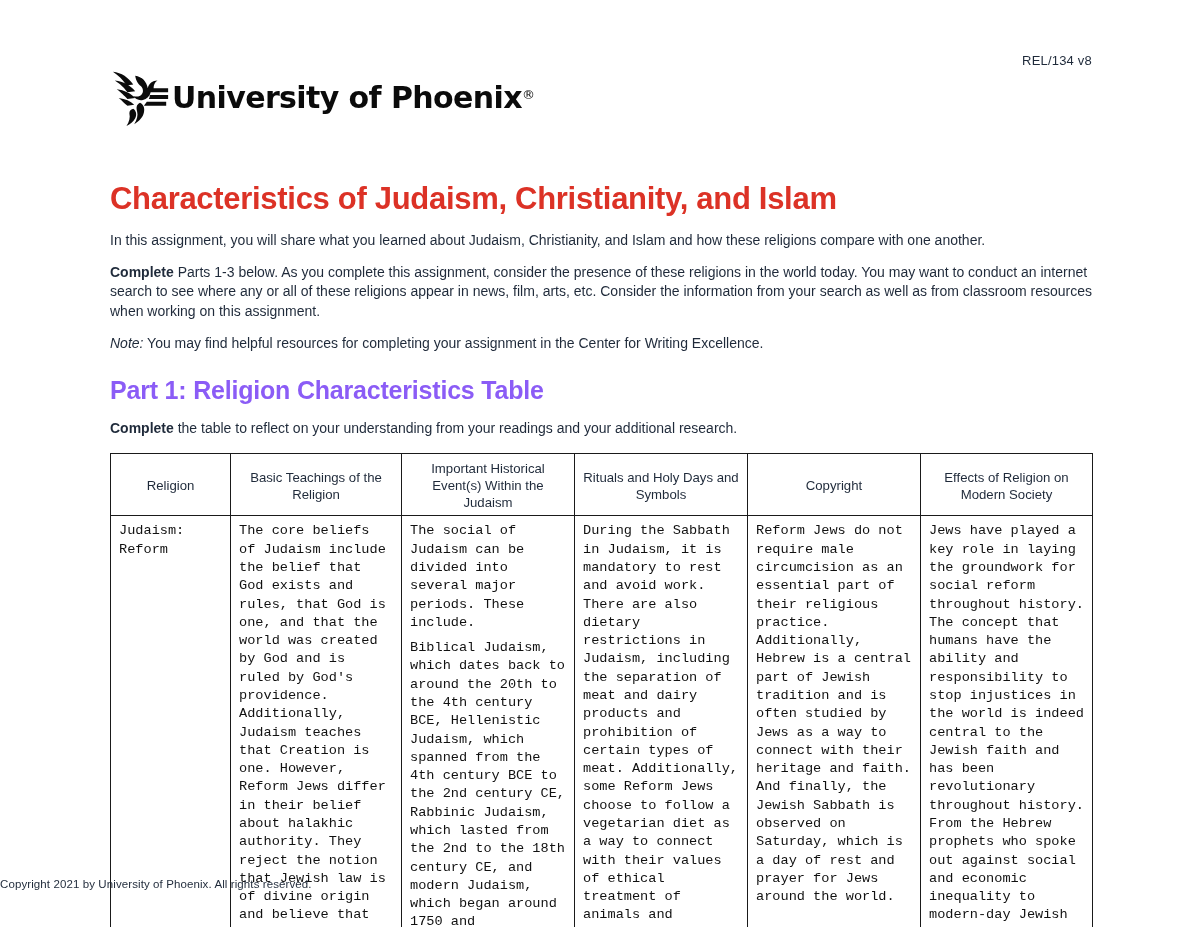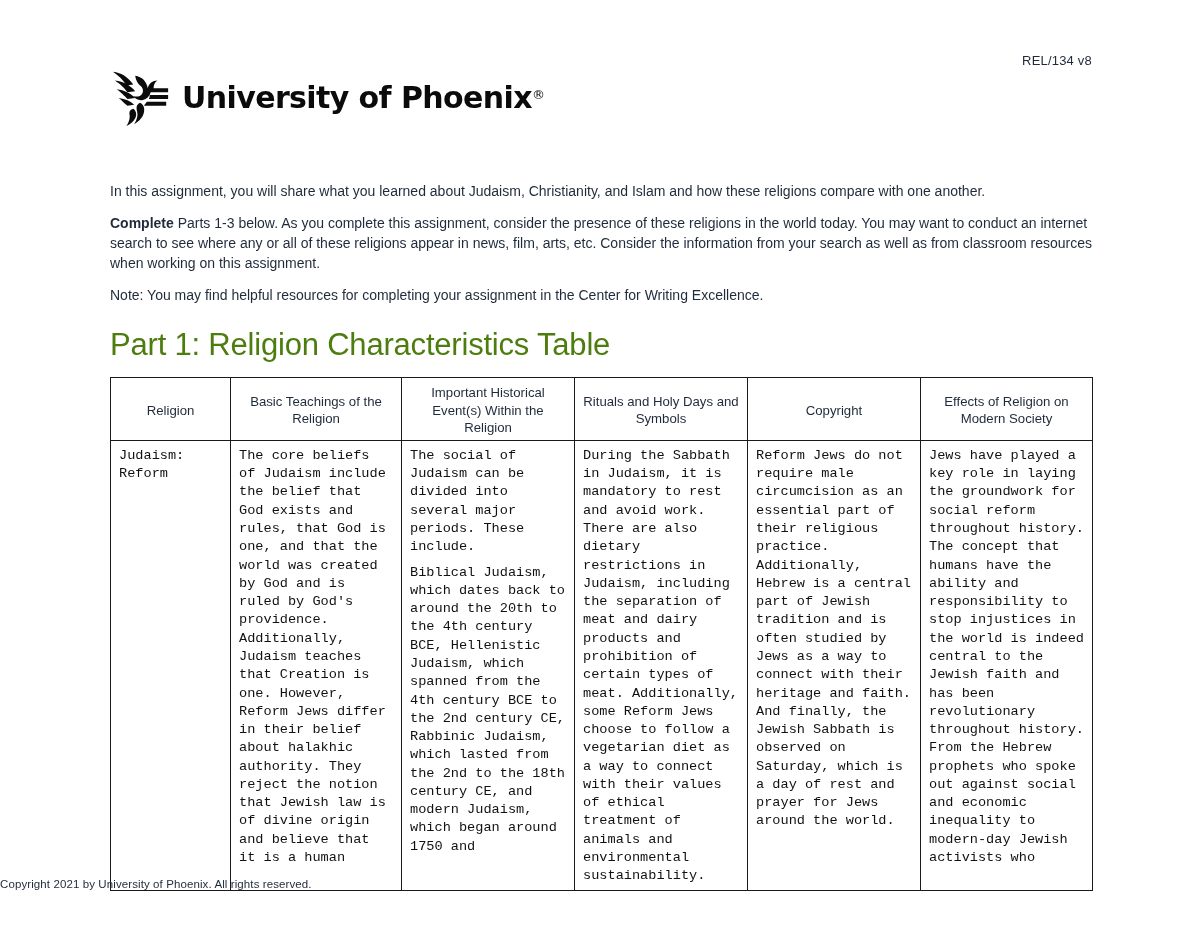--- a/index.html
+++ b/index.html
@@ -33,21 +33,20 @@
     letter-spacing: .2px;
     white-space: nowrap;
   }
 
   .brand {
     position: absolute;
     top: 66px;
     left: 110px;
     display: flex;
     align-items: center;
-    gap: 10px;
   }
   .brand-mark {
     width: 62px;
     height: 62px;
     flex: 0 0 auto;
     display: block;
   }
   .brand-name {
     font-size: 30px;
     font-weight: bold;
@@ -80,27 +79,27 @@
   }
 
   p.para {
     margin: 0 0 12px 0;
     font-size: 14px;
     line-height: 1.42;
     color: #1f2a3a;
   }
   p.para:last-child { margin-bottom: 0; }
   .b { font-weight: bold; text-align: right; }
-  .i { }
+  .i { font-style: italic; }
 
   h2.part-title {
     margin: 22px 0 14px 0;
-    font-size: 31px;
-    font-weight: normal;
-    color: #4d7c0f;
+    font-size: 25px;
+    font-weight: bold;
+    color: #8b5cf6;
     letter-spacing: -0.2px;
   }
 
   
   table.char-table {
     border-collapse: collapse;
     table-layout: fixed;
     width: 982px;
     margin-top: 14px;
   }
@@ -177,44 +176,46 @@
         <path d="M38 37 L58 37 L58 41 L35 41 C36 40 37 38 38 37 Z"></path>
         <path d="M31 38 C35 40 36 44 35 48 C34 53 30 57 25 60 C28 55 29 51 28 47 C27 43 27 40 31 38 Z"></path>
         <path d="M24 44 C27 46 28 50 26 54 C24 58 21 60 17 62 C20 57 21 53 20 49 C20 46 21 45 24 44 Z"></path>
       </g>
     </svg>
     <div class="brand-name"><span>University of Phoenix</span><span class="reg">®</span></div>
   </div>
 
   <div class="content">
 
+    <h1 class="doc-title">Characteristics of Judaism, Christianity, and Islam</h1>
 
     <p class="para">In this assignment, you will share what you learned about Judaism, Christianity, and Islam and how these religions compare with one another.</p>
 
     <p class="para"><span class="b">Complete</span><span> Parts 1-3 below. As you complete this assignment, consider the presence of these religions in the world today. You may want to conduct an internet search to see where any or all of these religions appear in news, film, arts, etc. Consider the information from your search as well as from classroom resources when working on this assignment.</span></p>
 
     <p class="para"><span class="i">Note:</span><span> You may find helpful resources for completing your assignment in the Center for Writing Excellence.</span></p>
 
     <h2 class="part-title">Part 1: Religion Characteristics Table</h2>
 
+    <p class="para"><span class="b">Complete</span><span> the table to reflect on your understanding from your readings and your additional research.</span></p>
 
     <table class="char-table">
       <colgroup>
         <col class="c1">
           <col class="c2">
           <col class="c3">
           <col class="c4">
           <col class="c5">
           <col class="c6">
       </colgroup>
       <thead>
         <tr>
           <th>Religion</th>
           <th>Basic Teachings of the Religion</th>
-          <th>Important Historical Event(s) Within the Religion</th>
+          <th>Important Historical Event(s) Within the Judaism</th>
           <th>Rituals and Holy Days and Symbols</th>
           <th>Copyright</th>
           <th>Effects of Religion on Modern Society</th>
         </tr>
       </thead>
       <tbody>
         <tr>
           <td class="religion-cell">Judaism: Reform</td>
           <td>
             <p class="cellpara">The core beliefs of Judaism include the belief that God exists and rules, that God is one, and that the world was created by God and is ruled by God's providence. Additionally, Judaism teaches that Creation is one. However, Reform Jews differ in their belief about halakhic authority. They reject the notion that Jewish law is of divine origin and believe that it is a human</p>

